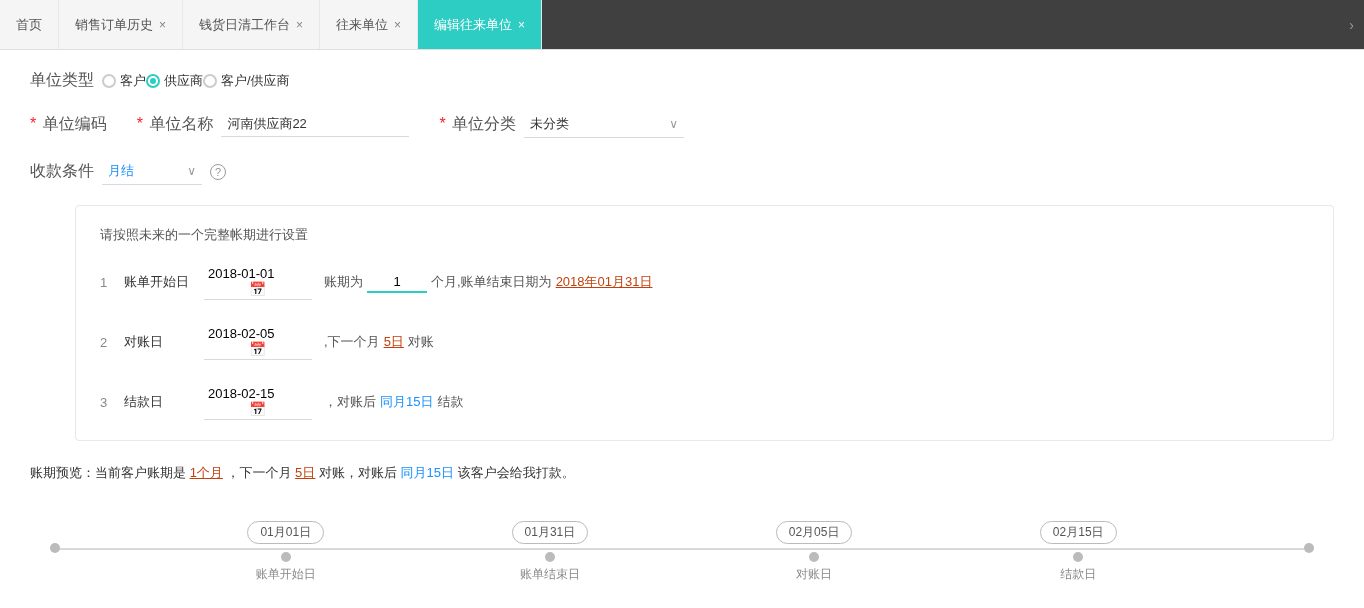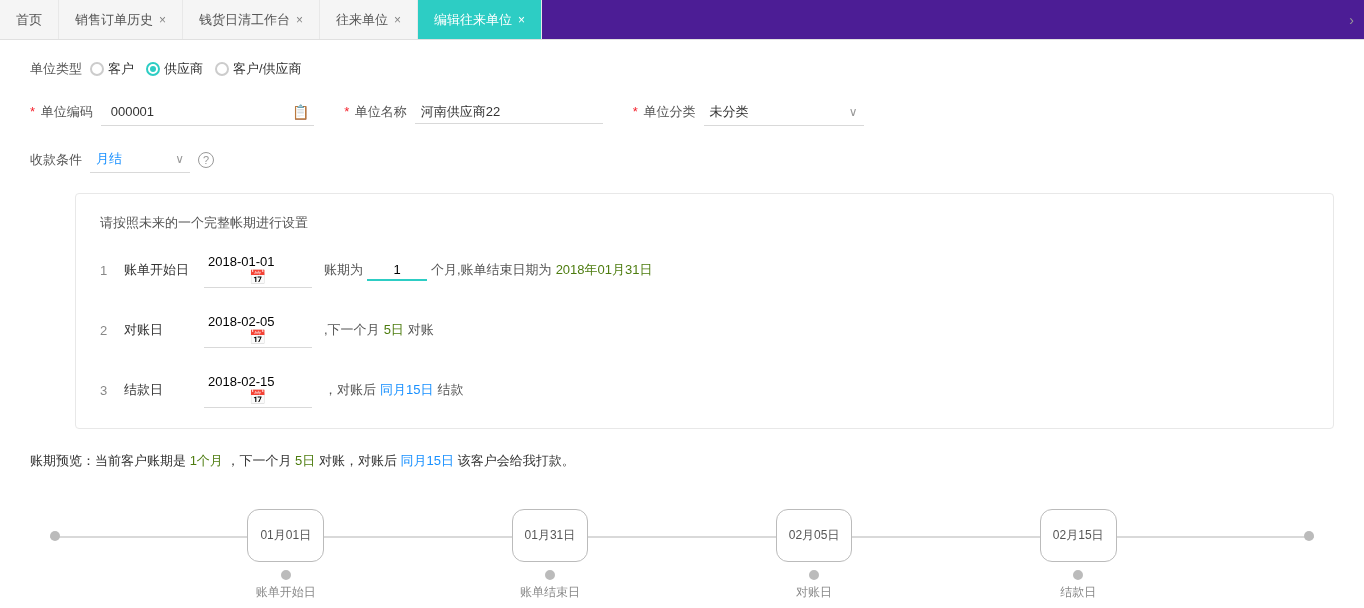--- a/index.html
+++ b/index.html
@@ -1,23 +1,23 @@
 <!DOCTYPE html>
 <html><head>
   <meta charset="utf-8">
   <style>
     * { box-sizing: border-box; margin: 0; padding: 0; }
     body { font-family: 'Microsoft YaHei', Arial, sans-serif; font-size: 14px; background: #f5f5f5; color: #333; }
 
     
     .tab-bar {
       display: flex;
-      background: #4c1d95;
+      background: #404040;
       border-bottom: 1px solid #e0e0e0;
-      height: 40px;
+      height: 50px;
       align-items: stretch;
     }
     .tab {
       display: flex;
       align-items: center;
       padding: 0 16px;
       cursor: pointer;
       border-right: 1px solid #e8e8e8;
       font-size: 13px;
       color: #555;
@@ -60,30 +60,30 @@
       margin-bottom: 20px;
       gap: 30px;
     }
     .form-field {
       display: flex;
       align-items: center;
       gap: 8px;
     }
     .form-label {
       color: #555;
-      font-size: 13px;
+      font-size: 16px;
       white-space: nowrap;
     }
     .required-star { color: #f5222d; margin-right: 2px; }
 
     
     .radio-group {
       display: flex;
       align-items: center;
-      gap: 12px;
+      gap: 0;
     }
     .radio-item {
       display: flex;
       align-items: center;
       gap: 4px;
       cursor: pointer;
       font-size: 13px;
     }
     .radio-circle {
       width: 14px;
@@ -214,21 +214,21 @@
       background: transparent;
       width: 100px;
     }
     .row-desc {
       font-size: 13px;
       color: #555;
       display: flex;
       align-items: center;
       gap: 4px;
     }
-    .highlight-orange { color: #4d7c0f; }
+    .highlight-orange { color: #c2410c; text-decoration: underline; }
     .highlight-blue { color: #1890ff; }
 
     
     .period-input {
       border: none;
       border-bottom: 2px solid #2dcdc4;
       outline: none;
       font-size: 13px;
       width: 60px;
       padding: 2px 4px;
@@ -254,21 +254,21 @@
       height: 10px;
       border-radius: 50%;
       background: #bbb;
       border: 2px solid #bbb;
       margin-top: 4px;
     }
     .tl-badge {
       background: #fff;
       border: 1px solid #bbb;
       border-radius: 12px;
-      padding: 17px 12px;
+      padding: 2px 12px;
       font-size: 12px;
       color: #555;
       white-space: nowrap;
     }
     .tl-label {
       font-size: 12px;
       color: #888;
       white-space: nowrap;
     }
   </style>
@@ -319,24 +319,20 @@
       </div>
     </div>
   </div>
 
   <div class="form-row">
     <div class="form-field">
       <span class="form-label">
         <span class="required-star">*</span>
         <span>单位编码</span>
       </span>
-      <div class="input-with-icon">
-        <input type="text" class="text-input" style="min-width: 100px;" value="000001">
-        <span class="input-icon">📋</span>
-      </div>
     </div>
     <div class="form-field">
       <span class="form-label">
         <span class="required-star">*</span>
         <span>单位名称</span>
       </span>
       <input type="text" class="text-input" value="河南供应商22" style="min-width: 160px;">
     </div>
     <div class="form-field">
       <span class="form-label">

